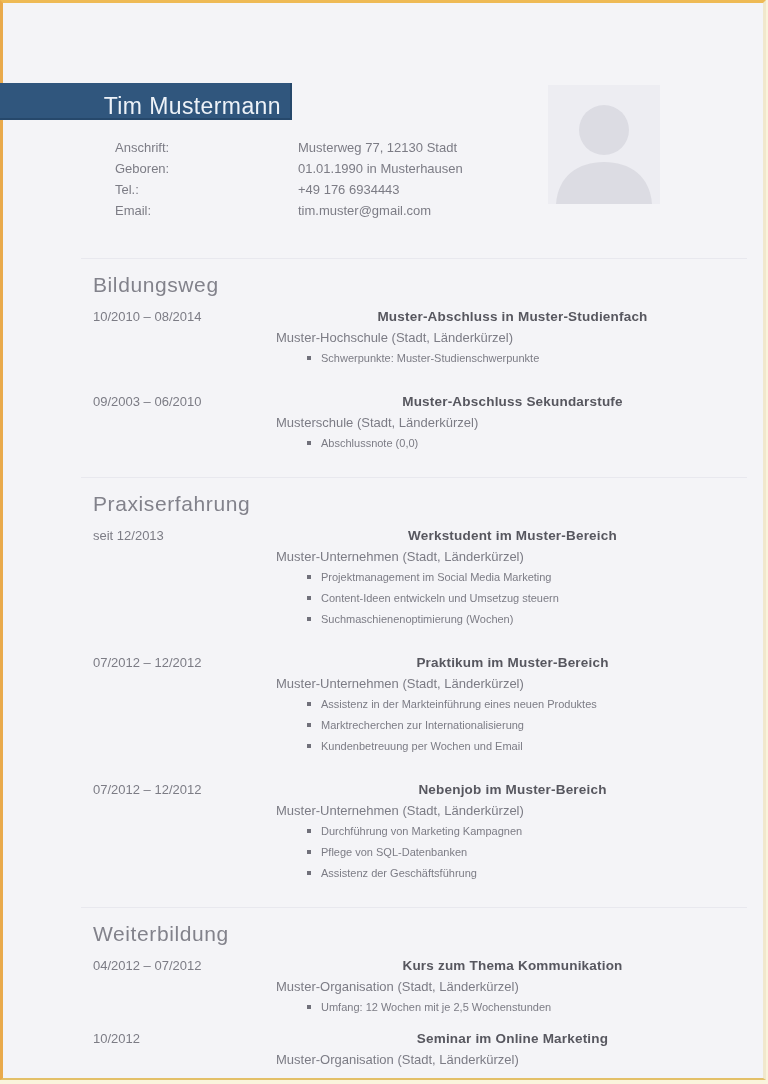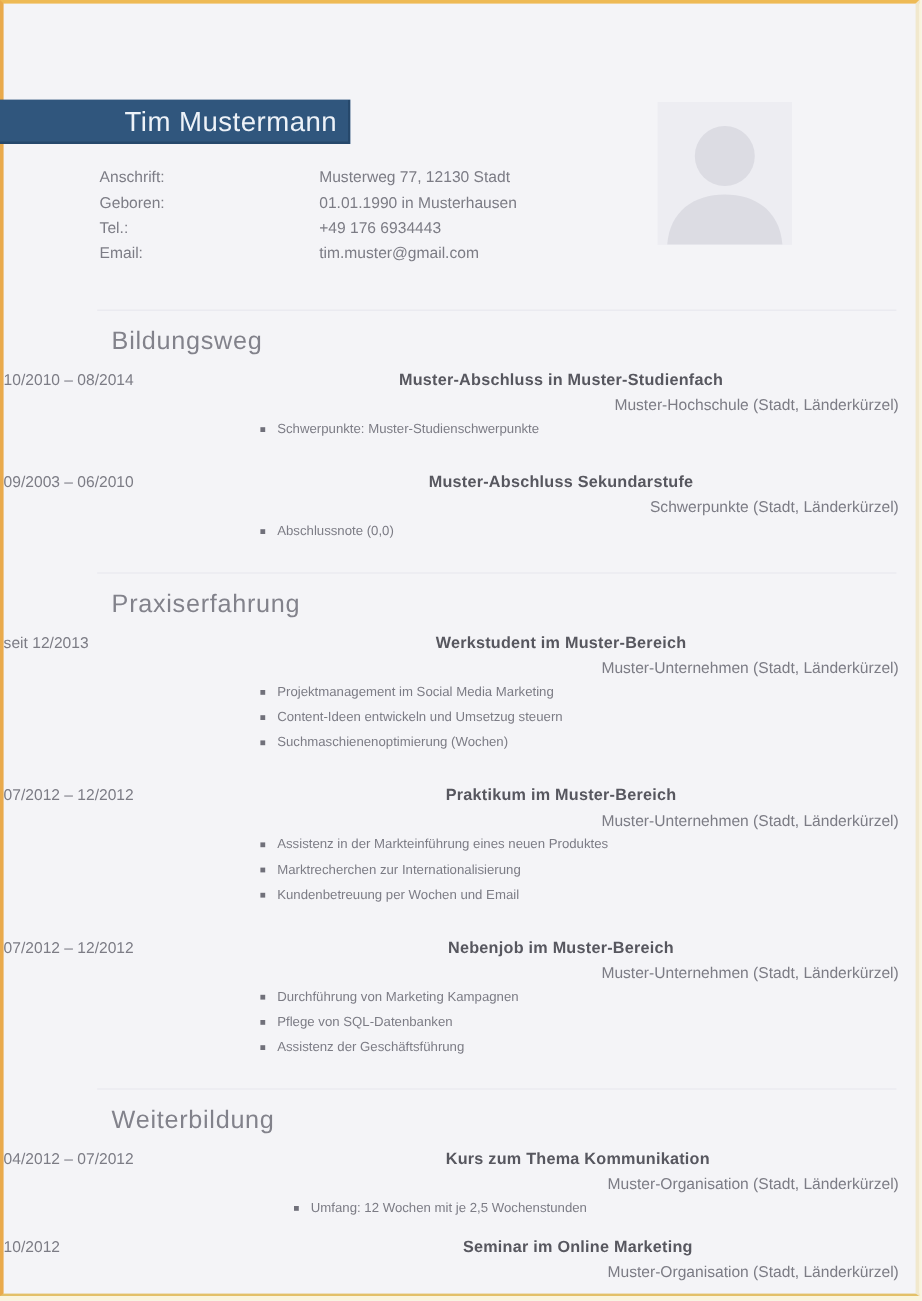--- a/index.html
+++ b/index.html
@@ -14,57 +14,57 @@
     width:766px; height:1080px; background:#f4f4f7;
     border-top:3px solid #eeba55;
     border-left:3px solid #e9aa4c;
     border-right:3px solid #f1e8cd;
     border-bottom:2px solid #e3c068;
   }
   .namebar {
     position:absolute; left:-3px; top:80px; width:292px; height:37px;
     background:#30567d; box-sizing:border-box;
     box-shadow:inset -2px -2px 0 rgba(15,35,60,0.28);
-    display:flex; align-items:center; justify-content:flex-end;
+    display:flex; align-items:flex-end; justify-content:flex-end;
     padding-right:11px;
   }
   .namebar .name {
     color:#edf2f8; font-size:23px; font-weight:500; letter-spacing:0.4px;
     white-space:nowrap;
   }
   .photo {
     position:absolute; left:545px; top:82px; width:112px; height:119px;
     background:#ededf2; overflow:hidden;
     display:flex; align-items:flex-end; justify-content:center;
   }
   .photo svg { display:block; }
-  .contact { margin-top:134px; margin-bottom:37px; padding-left:80px; }
+  .contact { margin-top:134px; margin-bottom:37px; padding-left:112px; }
   .contact .crow { display:flex; height:21px; align-items:center; }
   .contact .clabel { width:183px; flex:none; font-size:13px; color:#7c7c85; }
   .contact .cvalue { font-size:13px; color:#7c7c85; }
   .section { margin-top:9px; }
   .divider { height:1px; background:#e8e8ee; margin:0 16px 0 78px; }
   .heading {
     margin:13px 16px 0 90px; font-size:21px; font-weight:400;
     color:#82828b; letter-spacing:0.6px; line-height:25px;
   }
   .entries { margin-top:10px; }
   .entry { display:flex; margin-bottom:23px; }
-  .section:last-child .entry { margin-bottom:11px;gap:28px; }
+  .section:last-child .entry { margin-bottom:11px; }
   .entry .date {
-    width:183px; flex:none; box-sizing:content-box;
+    width:183px; flex:none; padding-left:90px; box-sizing:content-box;
     font-size:13px; color:#7c7c85; line-height:20px;
   }
   .entry .ebody { flex:1; min-width:0; padding-right:14px; }
   .entry .title {
     font-size:13.5px; font-weight:700; color:#57575f;
     line-height:20px; letter-spacing:0.2px;text-align:center;
   }
   .entry .institution {
-    margin-left:45px; font-size:13px; color:#7c7c85; line-height:21px;text-align:right;
+    font-size:13px; color:#7c7c85; line-height:21px;
   }
   ul.bullets { list-style:none; margin:0; padding:0 0 0 31px; }
   ul.bullets li {
     position:relative; padding-left:14px;
     font-size:11px; color:#7c7c85; line-height:21px;
   }
   ul.bullets li::before {
     content:""; position:absolute; left:0; top:8px;
     width:4px; height:4px; background:#70707a;
   }
@@ -117,21 +117,21 @@
       <ul class="bullets">
                 <li>Schwerpunkte: Muster-Studienschwerpunkte</li>
               </ul>
     </div>
   </div>
 
   <div class="entry">
     <div class="date">09/2003 – 06/2010</div>
     <div class="ebody">
       <div class="title">Muster-Abschluss Sekundarstufe</div>
-      <div class="institution">Schwerpunkte (Stadt, Länderkürzel)</div>
+      <div class="institution">Musterschule (Stadt, Länderkürzel)</div>
       <ul class="bullets">
                 <li>Abschlussnote (0,0)</li>
               </ul>
     </div>
   </div>
 </div>
   </section>
 
   <section class="section">
     <div class="divider"></div>

